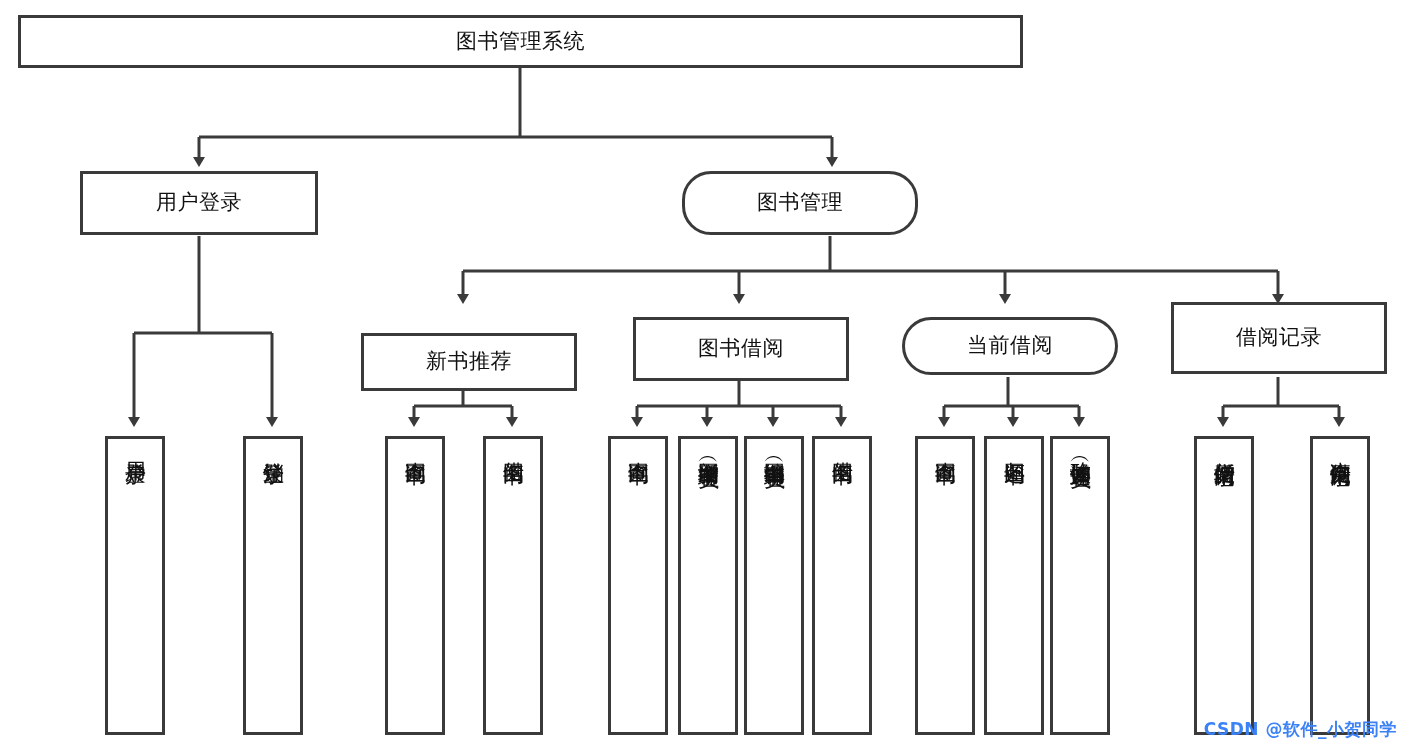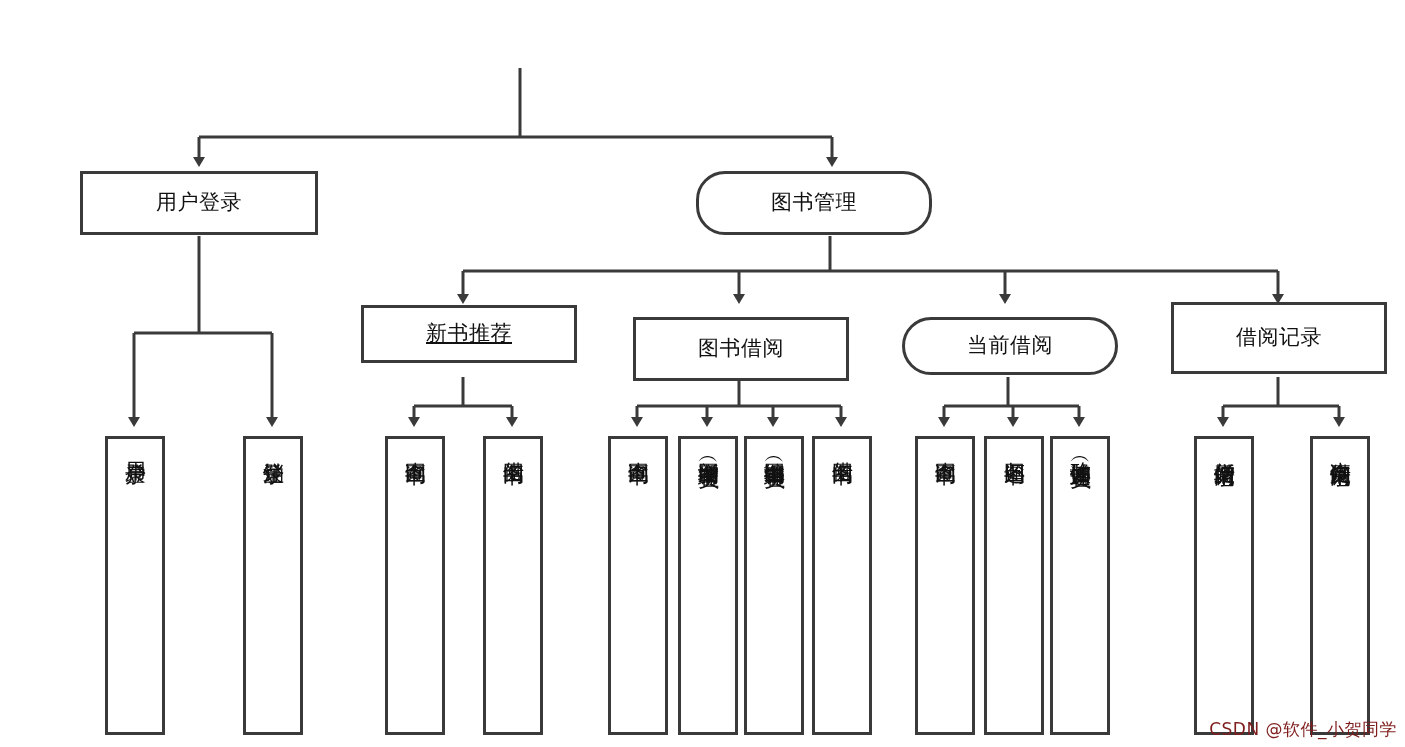--- a/index.html
+++ b/index.html
@@ -56,24 +56,25 @@
     line-height: 1.18;
     letter-spacing: 1px;
     text-align: left;
     white-space: nowrap;
   }
   .watermark {
     position: absolute;
     right: 8px;
     bottom: 6px;
     font-size: 17px;
-    color: #7f1d1d;
+    color: #3b82f6;
     z-index: 5;
     white-space: nowrap;
     letter-spacing: 0.5px;
+    font-weight: bold;
   }
 </style>
 </head>
 <body>
 
 <div id="canvas">
 
   <svg class="edges" viewBox="0 0 1405 747" xmlns="http://www.w3.org/2000/svg">
     <defs>
       <marker id="arrow" markerWidth="10" markerHeight="12" refX="1" refY="6" orient="auto" markerUnits="userSpaceOnUse">
@@ -117,30 +118,33 @@
       <path d="M1013,406 L1013,418" marker-end="url(#arrow)"></path>
       <path d="M1079,406 L1079,418" marker-end="url(#arrow)"></path>
 
       <path d="M1278,377 L1278,406"></path>
       <path d="M1223,406 L1339,406"></path>
       <path d="M1223,406 L1223,418" marker-end="url(#arrow)"></path>
       <path d="M1339,406 L1339,418" marker-end="url(#arrow)"></path>
     </g>
   </svg>
 
+  <div class="node root" style="left:18px; top:15px; width:1005px; height:53px;">
+    <span class="node-label-h">图书管理系统</span>
+  </div>
 
   <div class="node" style="left:80px; top:171px; width:238px; height:64px;">
     <span class="node-label-h">用户登录</span>
   </div>
 
-  <div class="node" style="left:696px; top:171px; width:236px; height:64px;border-radius:29px;">
+  <div class="node" style="left:682px; top:171px; width:236px; height:64px;border-radius:29px;">
     <span class="node-label-h">图书管理</span>
   </div>
 
-  <div class="node" style="left:361px; top:305px; width:216px; height:58px;text-decoration:underline;">
+  <div class="node" style="left:361px; top:333px; width:216px; height:58px;">
     <span class="node-label-h">新书推荐</span>
   </div>
 
   <div class="node" style="left:633px; top:317px; width:216px; height:64px;">
     <span class="node-label-h">图书借阅</span>
   </div>
 
   <div class="node" style="left:902px; top:317px; width:216px; height:58px;border-radius:29px;">
     <span class="node-label-h">当前借阅</span>
   </div>

